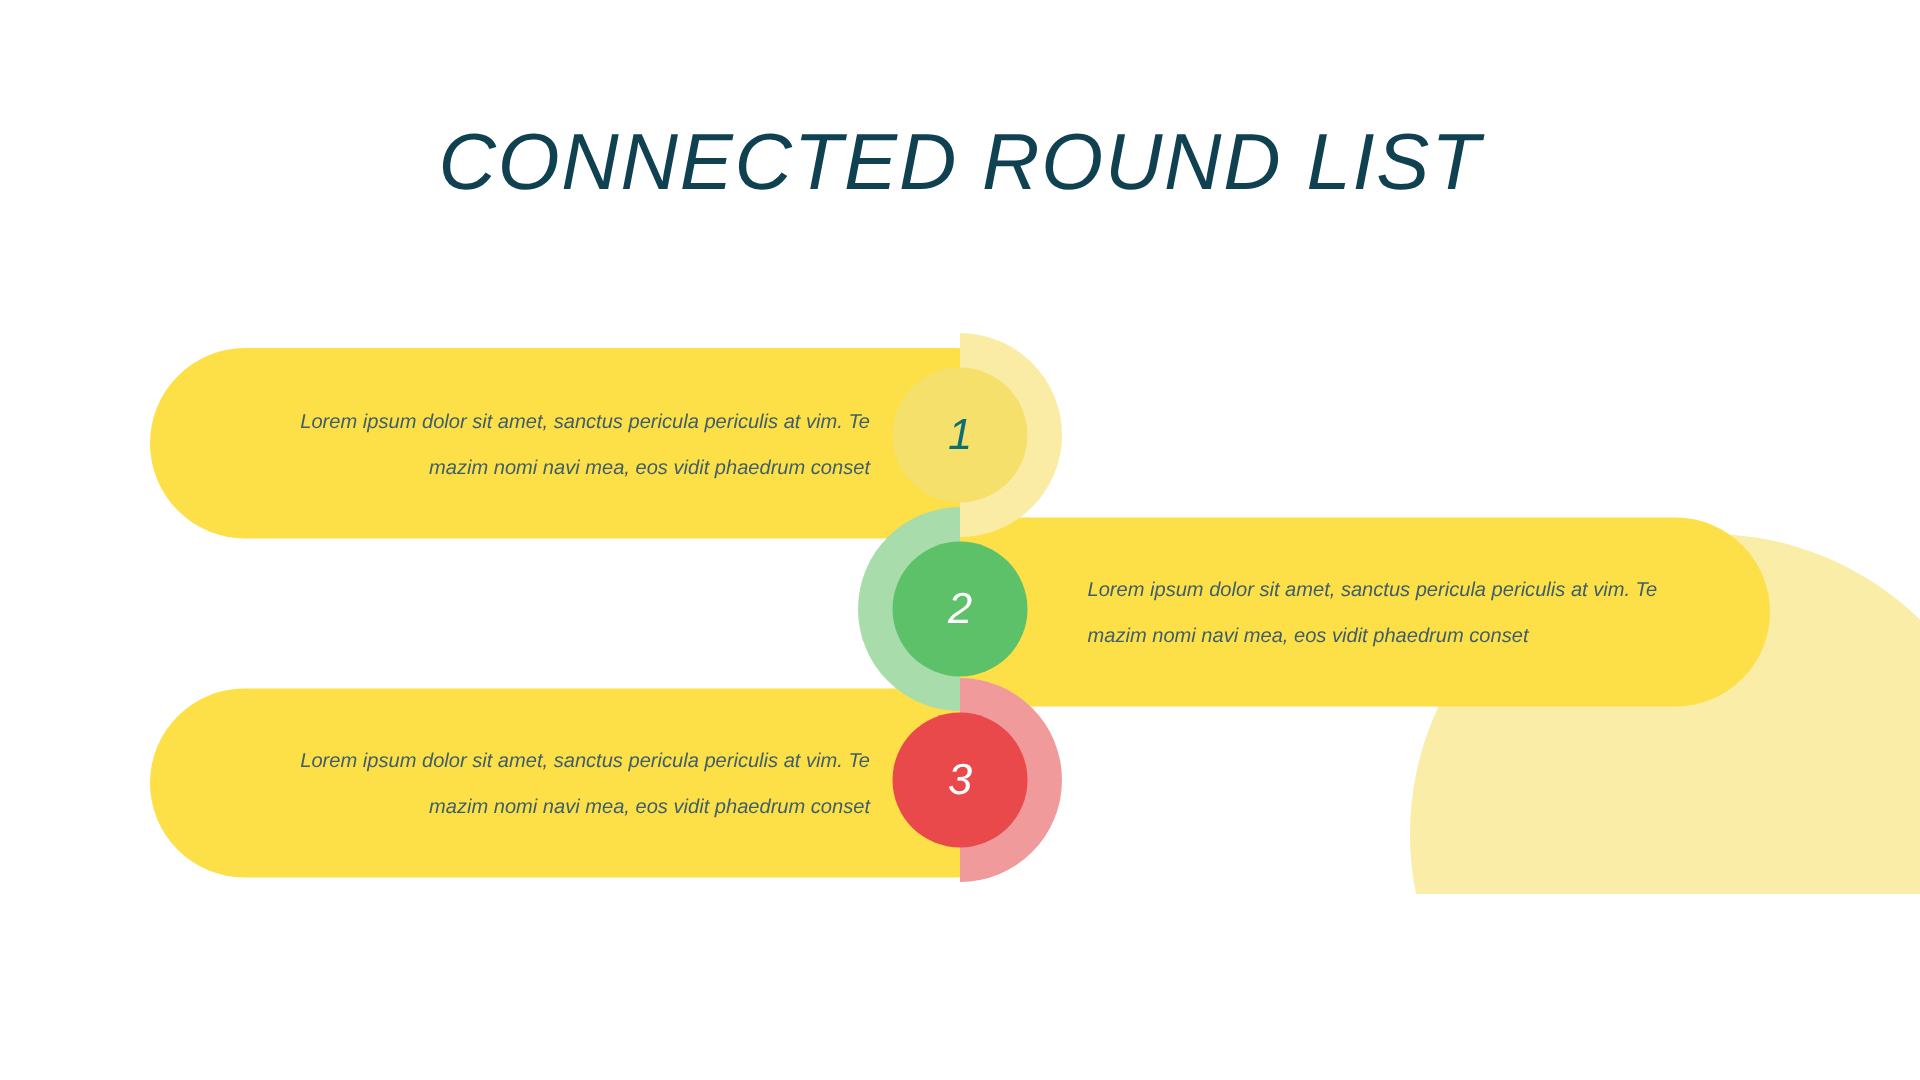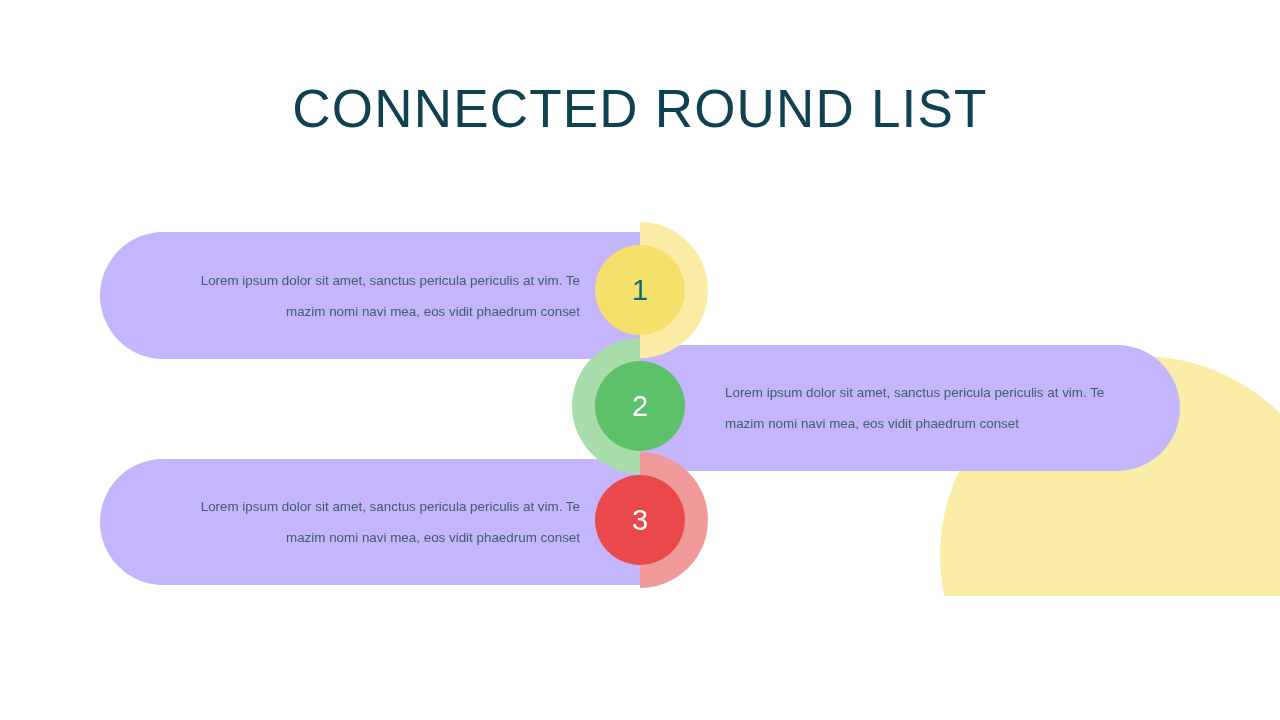--- a/index.html
+++ b/index.html
@@ -15,20 +15,21 @@
     position: relative;
   }
 
   #slide {
     position: absolute;
     inset: 0;
     width: 1280px;
     height: 596px;
     background: #ffffff;
     overflow: hidden;
+    font-style: italic;
   }
 
   
   .corner-blob {
     position: absolute;
     right: -60px;
     bottom: -160px;
     width: 400px;
     height: 400px;
     border-radius: 50%;
@@ -48,21 +49,21 @@
     font-size: 53px;
     letter-spacing: 1.2px;
     color: #104150;
     white-space: nowrap;
     z-index: 5;
   }
 
   
   .card {
     position: absolute;
-    background: #c4b5fd;
+    background: #fde047;
     border-radius: 64px;
     box-sizing: border-box;
     display: flex;
     flex-direction: column;
     justify-content: center;
     z-index: 1;
   }
   .card-1 {
     left: 100px;
     top: 232px;

